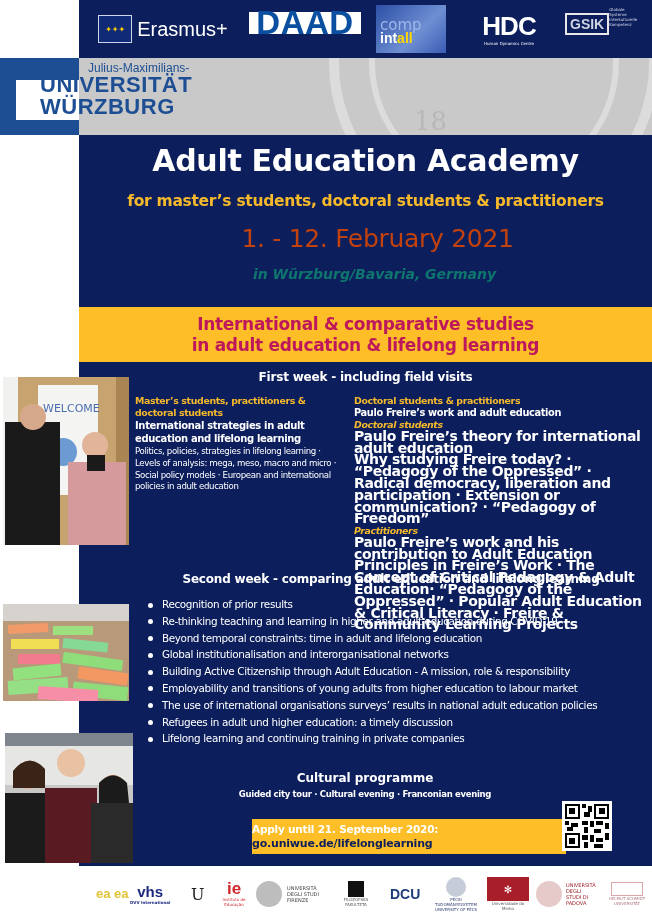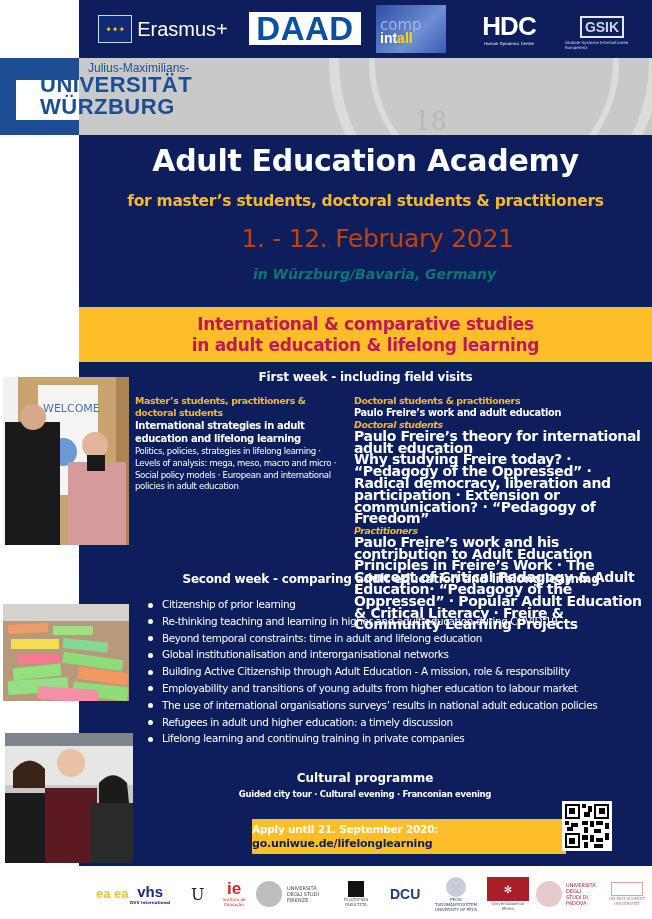--- a/index.html
+++ b/index.html
@@ -7,29 +7,29 @@
   body { position: relative; font-family: "DejaVu Sans", "Liberation Sans", sans-serif; }
   .abs { position: absolute; }
 
   
   #logo-band { left: 79px; top: 0; width: 573px; height: 58px; background: #0c1f5c; }
   .logo { position: absolute; display: flex; align-items: center; justify-content: center; color: #fff; }
   #erasmus { left: 9px; top: 13px; width: 150px; height: 32px; }
   #erasmus .flag { width: 34px; height: 28px; border: 1px solid #cfd6ea; background: #102a78; position: relative; margin-right: 5px; }
   #erasmus .flag span { position: absolute; left: 50%; top: 50%; transform: translate(-50%,-50%); color: #ffd200; font-size: 8px; letter-spacing: 0; }
   #erasmus .txt { font-family: "Liberation Sans", sans-serif; font-size: 20px; color: #fff; }
-  #daad { left: 170px; top: 12px; width: 112px; height: 33px; background: #fff; color: #0a4fa0; font-family: "Liberation Sans", sans-serif; font-weight: bold; font-size: 33px; letter-spacing: 0.5px; }
+  #daad { left: 170px; top: 12px; width: 112px; height: 22px; background: #fff; color: #0a4fa0; font-family: "Liberation Sans", sans-serif; font-weight: bold; font-size: 33px; letter-spacing: 0.5px; }
   #comp { left: 297px; top: 5px; width: 70px; height: 48px; background: linear-gradient(135deg,#2d4fa6,#6e8fd2 60%,#3a5bb4); flex-direction: column; align-items: flex-start; padding-left: 4px; }
   #comp .a { font-size: 15px; color: #9fb6ea; line-height: 11px; margin-top: 6px; }
   #comp .b { font-family: "Liberation Sans", sans-serif; font-weight: bold; font-size: 14px; color: #fff; line-height: 14px; }
   #comp .b span { color: #ffd800; }
   #hdc { left: 398px; top: 5px; width: 64px; height: 48px; flex-direction: column; }
   #hdc .big { font-family: "Liberation Sans", sans-serif; font-weight: bold; font-size: 26px; letter-spacing: -1px; line-height: 30px; }
   #hdc .sm { font-size: 4px; line-height: 6px; }
-  #gsik { left: 480px; top: 5px; width: 80px; height: 48px; flex-direction: column; align-items: center; padding-left: 6px; }
+  #gsik { left: 480px; top: 5px; width: 80px; height: 48px; flex-direction: row; align-items: flex-start; padding-left: 6px; }
   #gsik .box { border: 2px solid #e8e8e8; padding: 0 3px; font-family: "Liberation Sans", sans-serif; font-weight: bold; font-size: 14px; color: #d0d5e2; margin-top: 8px; line-height: 18px; }
   #gsik .sm { font-size: 4px; line-height: 5px; color: #d8dce8; margin-top: 2px; }
 
   
   #seal-band { left: 79px; top: 58px; width: 573px; height: 77px; background: #c9c9c9; overflow: hidden; }
   #seal-band .ring { position: absolute; border: 10px solid #dcdcdc; border-radius: 50%; }
   #seal-band .digits { position: absolute; top: 48px; font-family: "DejaVu Serif", serif; font-size: 26px; color: #b8b8b8; }
 
   
   #uni-blue { left: 0; top: 58px; width: 79px; height: 77px; background: #1d4e93; }
@@ -187,21 +187,21 @@
     <rect x="10" y="62" width="48" height="12" fill="#93e07e" transform="rotate(-6 34 68)"></rect>
     <rect x="75" y="66" width="50" height="12" fill="#f39860" transform="rotate(8 100 72)"></rect>
     <rect x="5" y="75" width="60" height="14" fill="#95e085" transform="rotate(-4 35 82)"></rect>
     <rect x="70" y="80" width="55" height="14" fill="#8fdc7a" transform="rotate(6 95 86)"></rect>
     <rect x="35" y="84" width="60" height="13" fill="#f58ea6" transform="rotate(4 65 90)"></rect>
   </svg>
 </div>
 
 <div id="week2-title" class="abs">Second week - comparing adult education and lifelong learning</div>
 <ul id="week2-list" class="abs">
-  <li>Citizenship of prior learning</li>
+  <li>Recognition of prior results</li>
   <li>Re-thinking teaching and learning in higher and adult education during COVID 19</li>
   <li>Beyond temporal constraints: time in adult and lifelong education</li>
   <li>Global institutionalisation and interorganisational networks</li>
   <li>Building Active Citizenship through Adult Education - A mission, role &amp; responsibility</li>
   <li>Employability and transitions of young adults from higher education to labour market</li>
   <li>The use of international organisations surveys’ results in national adult education  policies</li>
   <li>Refugees in adult und higher education: a timely discussion</li>
   <li>Lifelong learning and continuing training in private companies</li>
 </ul>
 

